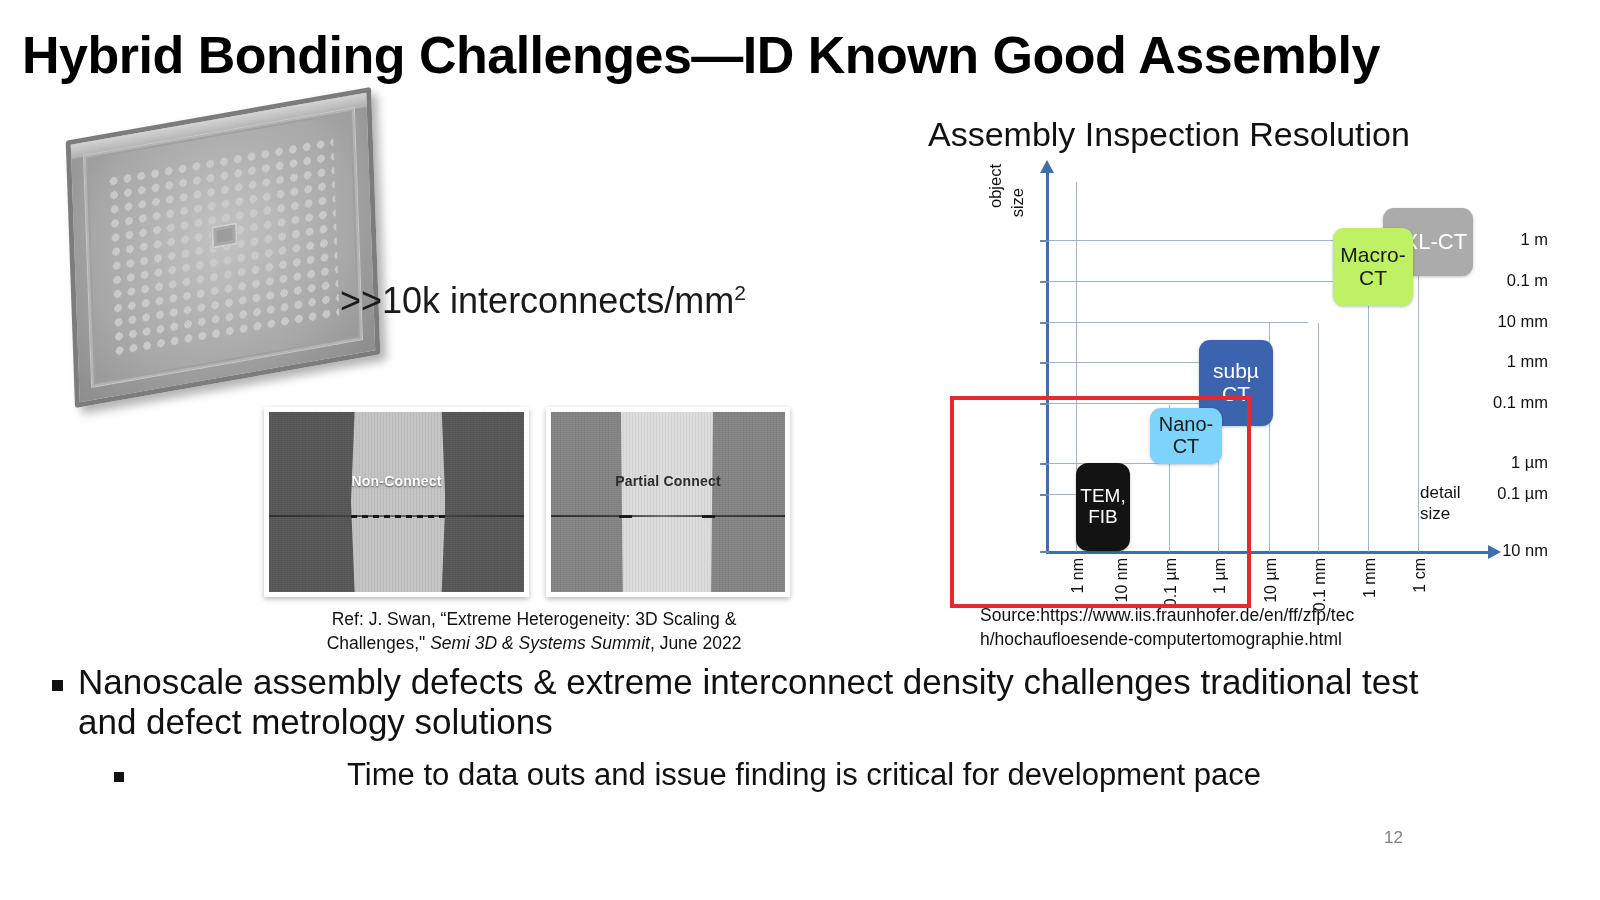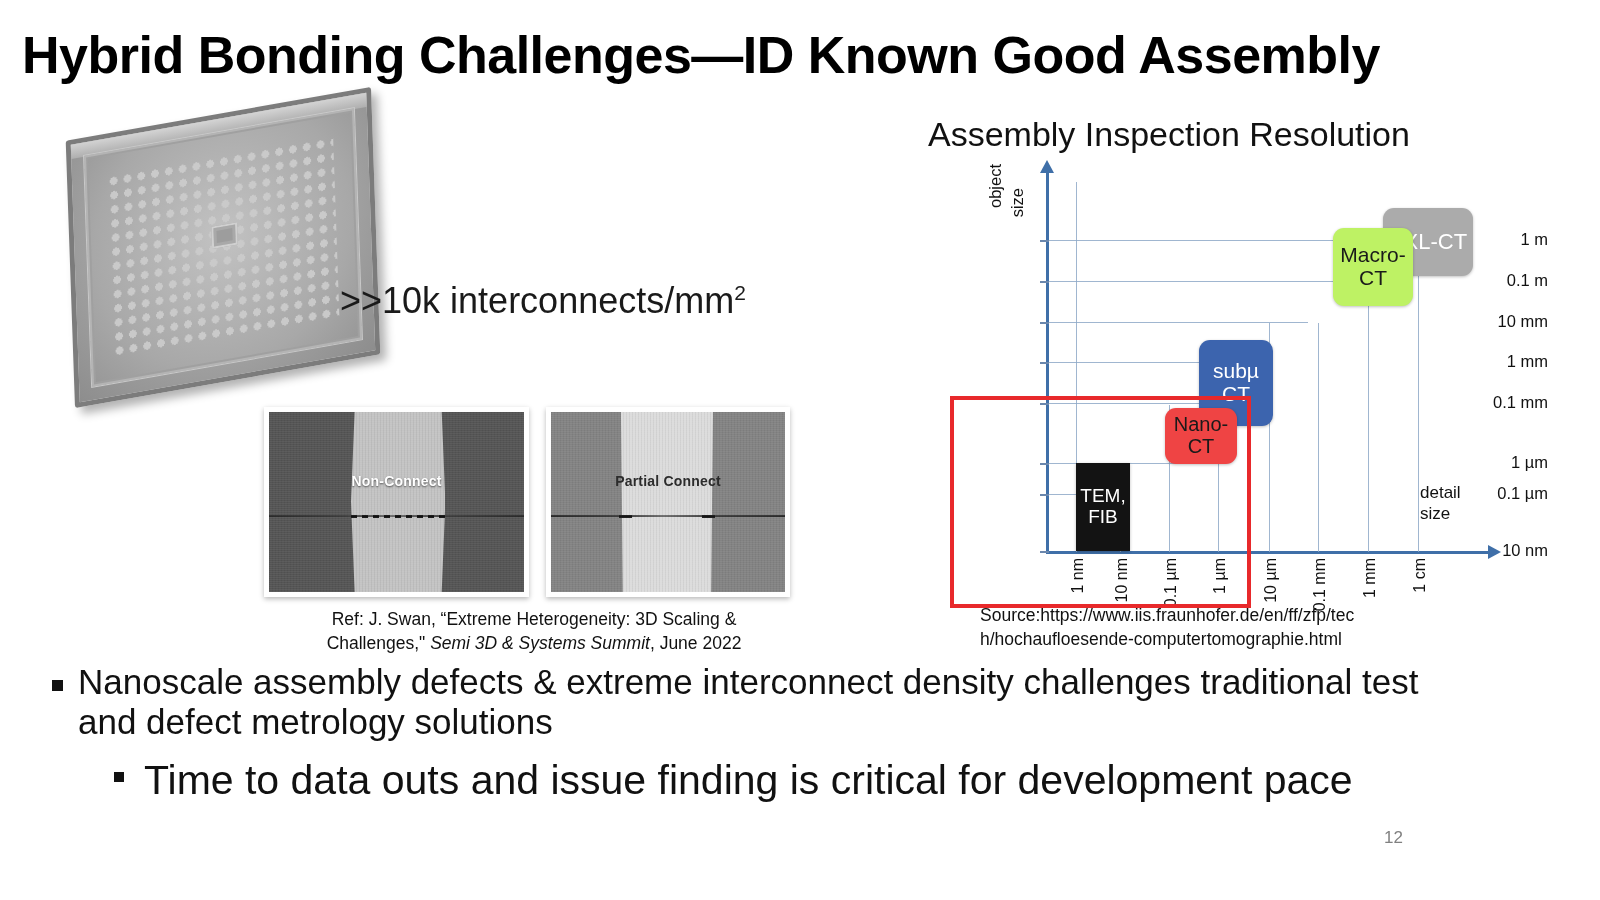--- a/index.html
+++ b/index.html
@@ -201,21 +201,21 @@
     border-radius:11px;
     color:#fff;
     display:flex;align-items:center;justify-content:center;
     text-align:center;
     font-size:20px;
     line-height:1.08;
     box-shadow:0 1px 3px rgba(0,0,0,.25);
     padding:2px 4px;
     box-sizing:border-box;
   }
-  #box-tem-fib{border-radius:0;}
+  #box-tem-fib{border-radius:12px;}
   #highlight-rect{
     position:absolute;
     border:4px solid #E8292B;
     background:transparent;
   }
 
   
   #chart-source{
     position:absolute;left:980px;top:604px;width:500px;
     font-size:17.5px;line-height:1.35;color:#111;
@@ -225,22 +225,22 @@
   #bullets{position:absolute;left:44px;top:662px;width:1420px;}
   .bullet-l1{
     position:relative;font-size:35px;line-height:1.15;color:#111;
     padding-left:34px;margin-bottom:4px;
   }
   .bullet-l1:before{
     content:"";position:absolute;left:8px;top:18px;
     width:11px;height:11px;background:#111;
   }
   .bullet-l2{
-    position:relative;font-size:41px;line-height:1.15;color:#111;
-    padding-left:100px;margin-top:14px;
+    position:relative;font-size:31px;line-height:1.15;color:#111;
+    padding-left:100px;margin-top:14px;text-align:center;
   }
   .bullet-l2:before{
     content:"";position:absolute;left:70px;top:15px;
     width:10px;height:10px;background:#111;
   }
 
   
   #page-number{
     position:absolute;left:1384px;top:828px;
     font-size:17px;color:#808080;
@@ -361,21 +361,21 @@
     </span>
   </div>
 
 
   <div class="method-box" id="box-subu-ct" style="left:271px;top:180px;width:74px;height:86px;background:#3C64AE;color:#ffffff;font-size:21px;">
     <span>
       <span>subµ</span><br><span>CT</span>
     </span>
   </div>
 
-  <div class="method-box" id="box-nano-ct" style="left:222px;top:248px;width:72px;height:56px;background:#ef4444;color:#1a1a1a;font-size:20px;margin-left:15px;">
+  <div class="method-box" id="box-nano-ct" style="left:222px;top:248px;width:72px;height:56px;background:#7dd3fc;color:#1a1a1a;font-size:20px;">
     <span>
       <span>Nano-</span><br><span>CT</span>
     </span>
   </div>
 
   <div class="method-box" id="box-tem-fib" style="left:148px;top:303px;width:54px;height:88px;background:#131313;color:#ffffff;font-size:19px;">
     <span>TEM,<br>FIB</span>
   </div>
 
   <div id="highlight-rect" style="left:22px;top:236px;width:293px;height:204px;"></div>

